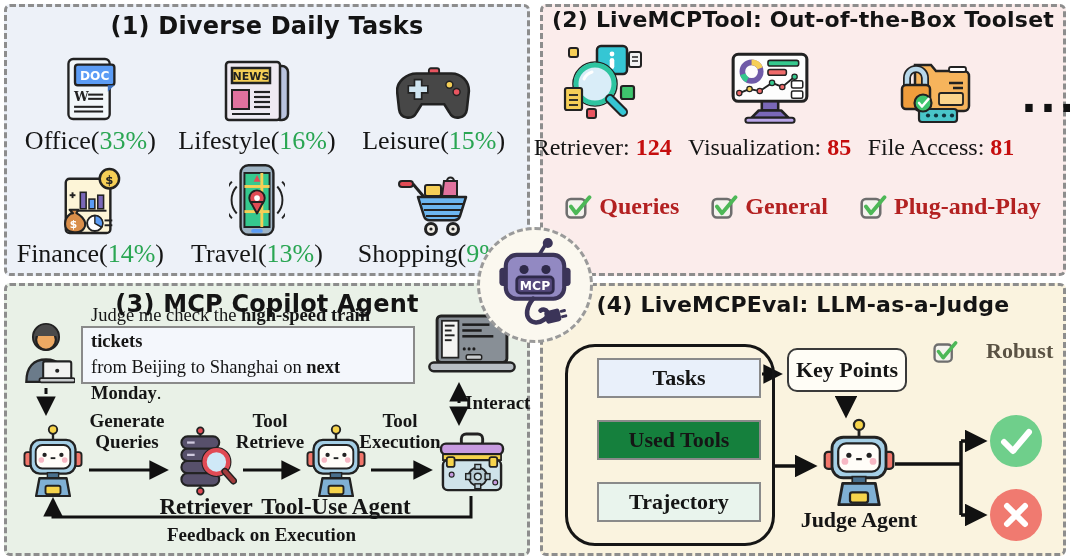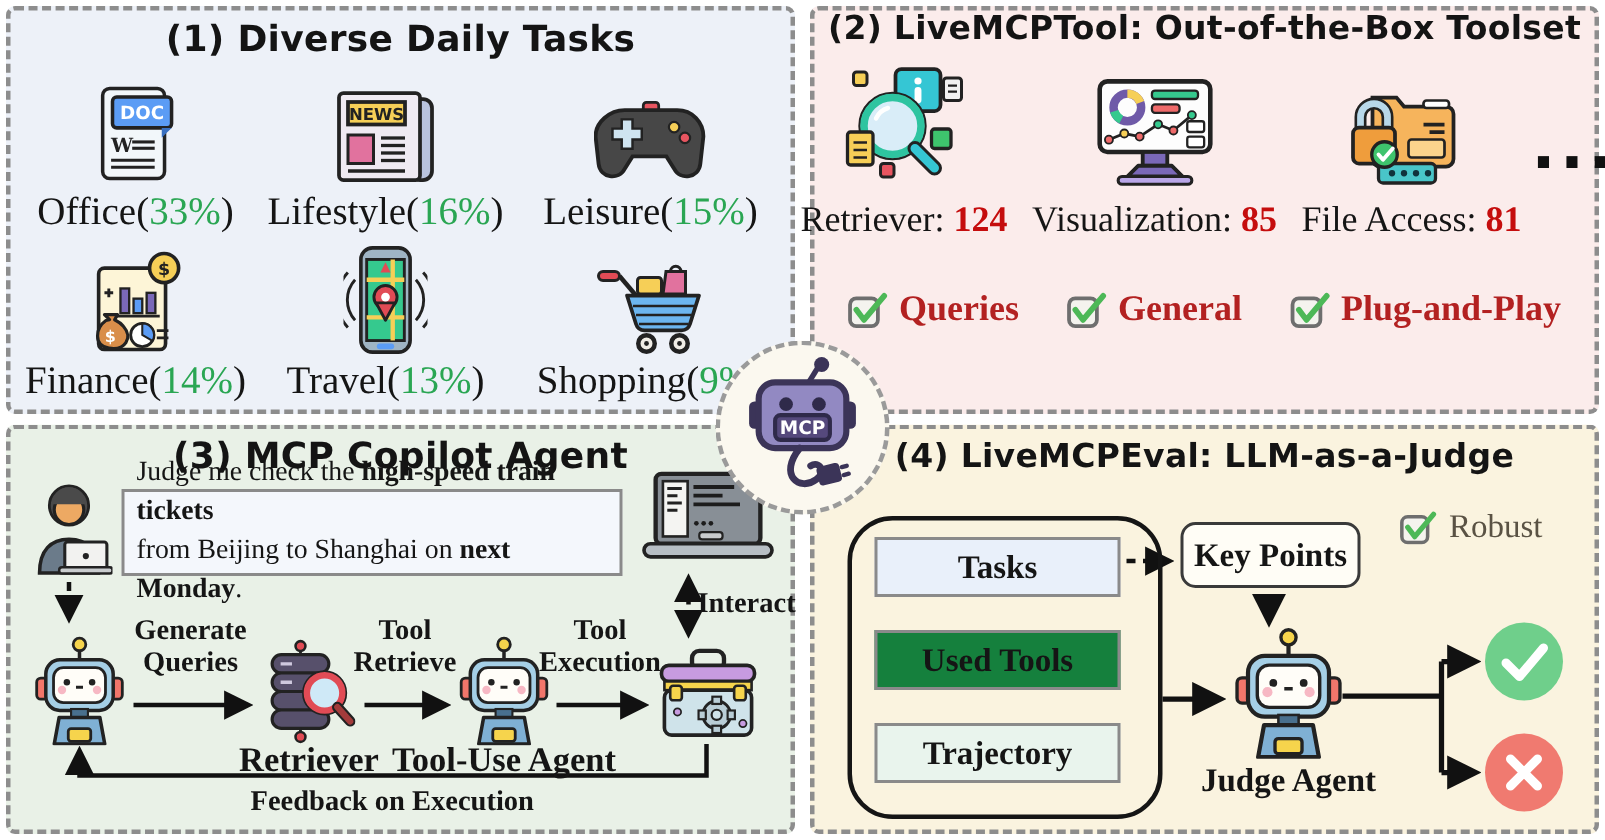--- a/index.html
+++ b/index.html
@@ -40,28 +40,28 @@
   .qbox{left:74px;top:40px;width:334px;height:58px;background:#f4f7fc;border:2px solid #8a8a8a;
         font-size:18.5px;line-height:1.4;color:#151515;display:flex;align-items:center;
         padding:2px 8px;box-sizing:border-box;}
   .steplabel{white-space:pre-line;text-align:center;font-weight:bold;font-size:19px;
              line-height:1.12;color:#151515;width:110px;}
   .nodelabel{font-weight:bold;font-size:23px;color:#151515;white-space:nowrap;transform:translateX(-50%);}
   .smallbold{font-weight:bold;font-size:19px;color:#151515;white-space:nowrap;}
   
   .jcontainer{left:22px;top:58px;width:210px;height:202px;border:3.5px solid #151515;
               border-radius:30px;box-sizing:border-box;}
-  .jbox{left:40px;width:164px;height:40px;border:2px solid #8a8a8a;display:flex;align-items:center;
+  .jbox{left:54px;width:164px;height:40px;border:2px solid #8a8a8a;display:flex;align-items:center;
         justify-content:center;font-weight:bold;font-size:22px;color:#151515;box-sizing:border-box;}
   .kp{left:244px;top:62px;width:120px;height:44px;background:#fffdf6;border:2.5px solid #3a3a3a;
       border-radius:10px;display:flex;align-items:center;justify-content:center;
       font-weight:bold;font-size:22px;color:#151515;box-sizing:border-box;}
   .jfeat{display:flex;align-items:center;gap:8px;}
   .jfeat .cb{width:25px;height:25px;}
-  .jfeatlabel{font-size:22px;font-weight:normal;color:#5a5244;}
+  .jfeatlabel{font-size:22px;font-weight:bold;color:#5a5244;margin-left:20px;}
   .verdict{width:54px;height:54px;}
   
   #center-badge{position:absolute;left:477px;top:227px;width:116px;height:116px;border-radius:50%;
                 background:#fbf8ef;border:3px dashed #9a9a9a;z-index:10;display:flex;
                 align-items:center;justify-content:center;box-sizing:border-box;}
   svg{display:block;}
 </style>
 </head>
 <body>
 

